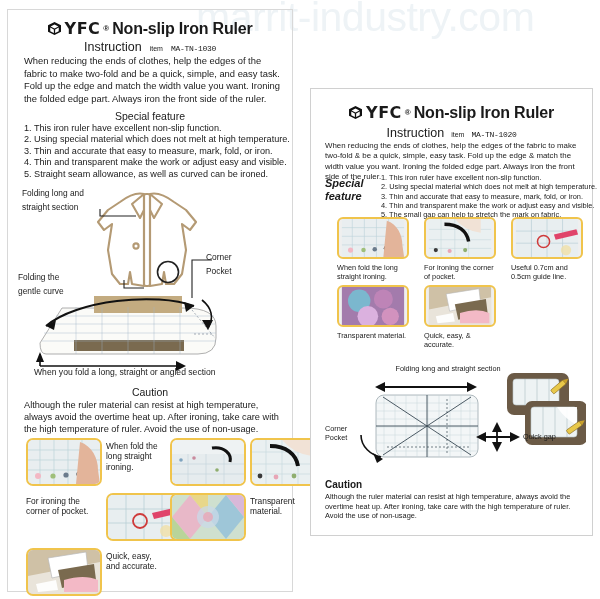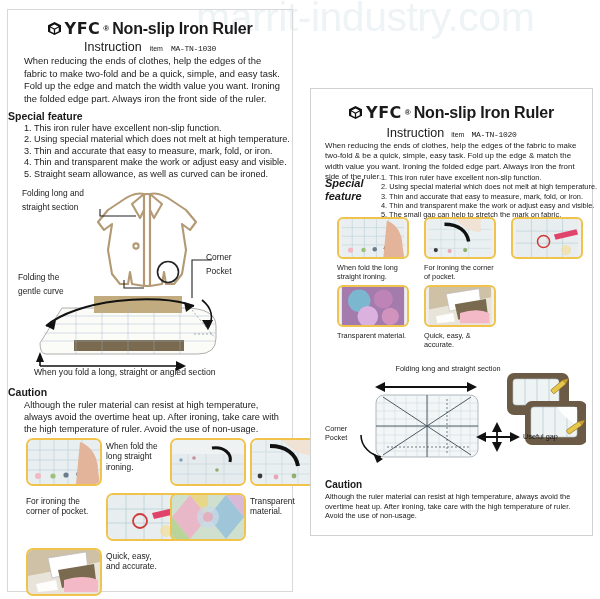--- a/index.html
+++ b/index.html
@@ -82,22 +82,22 @@
   .item-code{ font-size:8px; font-family:Liberation Mono, monospace; letter-spacing:-0.3px;}
 
   .body-para{
     font-size:9.4px;
     line-height:12.6px;
     text-align:left;
   }
   #l-para{ position:absolute; left:16px; width:256px; top:45px; }
 
   .section-h{
-    font-weight:bold;
-    text-align:left;
+    font-weight:normal;
+    text-align:center;
   }
   #l-special-h{ position:absolute; left:0; right:0; top:100px; font-size:10.5px;}
   #l-feature-list{
     position:absolute; left:16px; width:262px; top:113px;
     font-size:9.1px; line-height:11.4px;
   }
   #l-feature-list div{ white-space:nowrap; }
 
   
   #l-diagram{ position:absolute; left:8px; top:178px; width:270px; height:190px;}
@@ -476,20 +476,21 @@
               <line x1="0" y1="28" x2="72" y2="28"></line>
             <line x1="18" y1="0" x2="18" y2="44"></line>
               <line x1="36" y1="0" x2="36" y2="44"></line>
             <line x1="54" y1="0" x2="54" y2="44"></line>
           </g>
           <circle cx="32" cy="26" r="7" fill="none" stroke="#cf3b3b" stroke-width="1.8"></circle>
           <path d="M44,18 L70,12 L72,18 L46,24 Z" fill="#e0446a"></path>
           <circle cx="58" cy="36" r="6" fill="#f0e0a8" opacity="0.8"></circle>
         </svg>
       </div>
+      <div class="rthumb-cap">Useful 0.7cm and 0.5cm guide line.</div>
     </div>
   </div>
 
   <div id="r-grid-b">
     <div>
       <div class="rthumb">
         <svg width="68" height="38" viewBox="0 0 72 44">
           <rect width="72" height="44" fill="#8f5f9a"></rect>
           <circle cx="20" cy="16" r="13" fill="#5fa8c4"></circle>
           <circle cx="48" cy="14" r="11" fill="#b06aa8"></circle>
@@ -591,18 +592,18 @@
           <polygon points="262,58 267,60.5 262,63" fill="#c9a02a"></polygon>
         </g>
       </g>
     </svg>
 
     <div class="rlabel" style="left:62px; top:-2px; width:130px; text-align:center;">Folding long and straight section</div>
     <div class="rlabel" style="left:4px; top:58px; width:42px;">
       <span style="white-space:pre-line;">Corner
 Pocket</span>
     </div>
-    <div class="rlabel" style="left:202px; top:66px; width:60px;">Useful gap</div>
+    <div class="rlabel" style="left:202px; top:66px; width:60px;">Quick gap</div>
   </div>
 
   <div id="r-caution-h">Caution</div>
   <div id="r-caution-p">Although the ruler material can resist at high temperature, always avoid the overtime heat up. After ironing, take care with the high temperature of ruler. Avoid the use of non-usage.</div>
 </div>
 
 </body></html>

